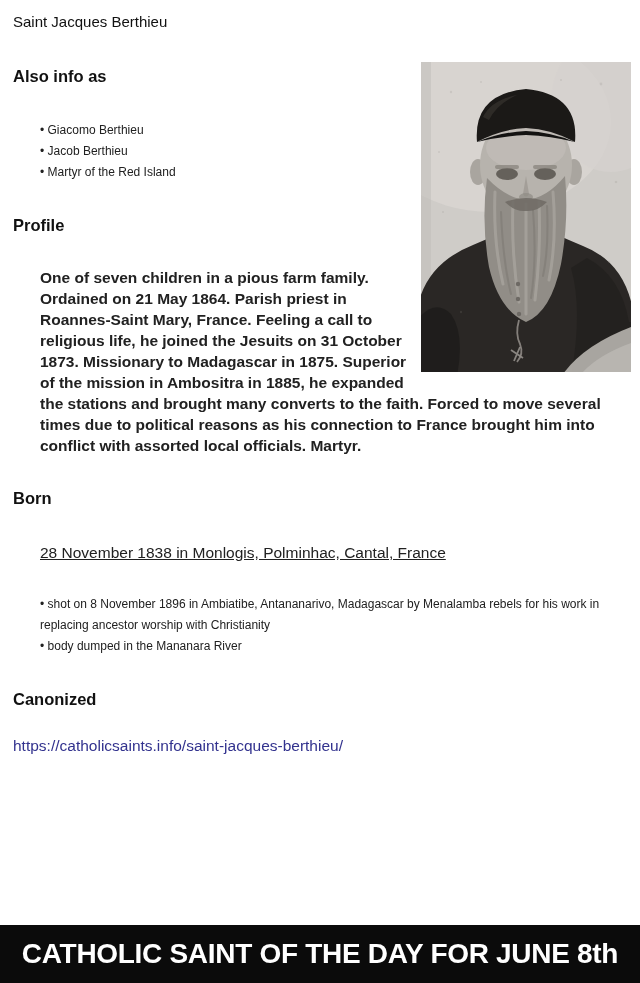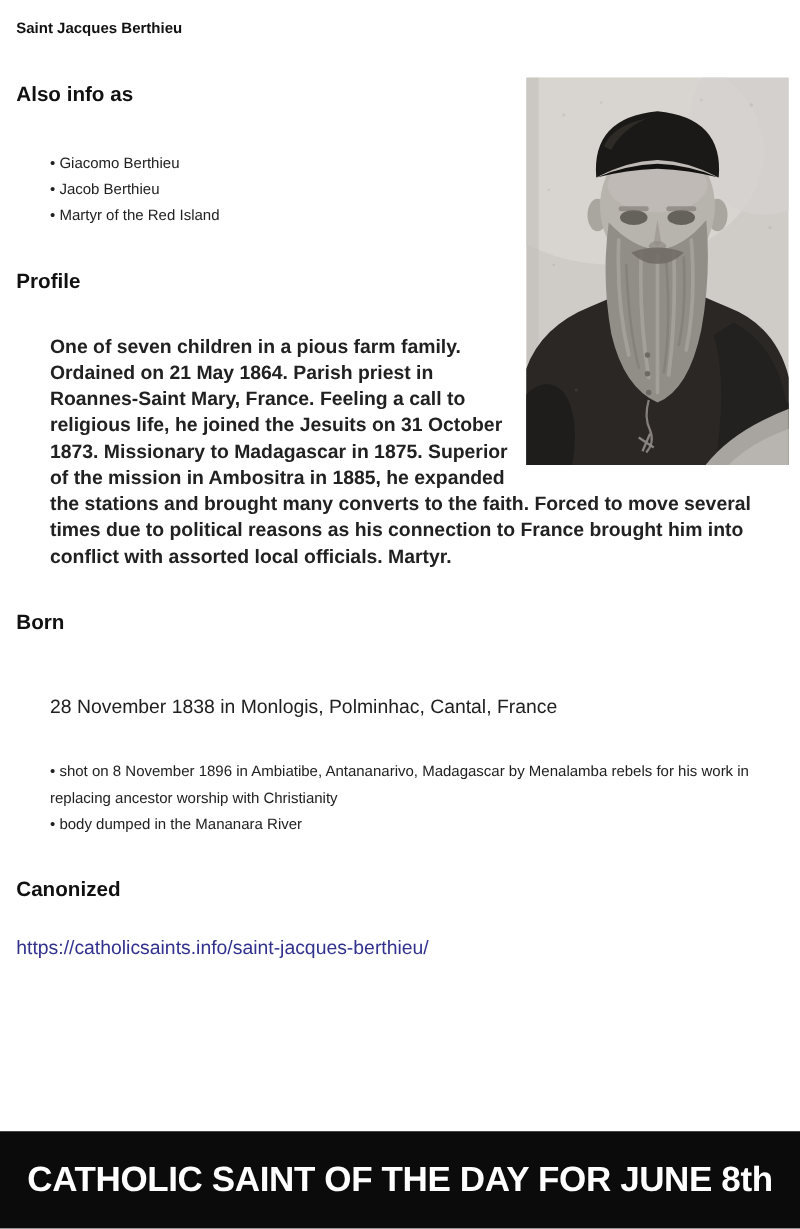--- a/index.html
+++ b/index.html
@@ -12,23 +12,23 @@
     overflow:hidden;
     font-family:"Liberation Sans","DejaVu Sans",sans-serif;
     color:#222222;
   }
   .content{
     padding:10px 23px 0 13px;
   }
   .content::after{content:"";display:block;clear:both;}
   h1.doc-title{
     margin:0;
-    font-size:12px;
+    font-size:15px;
     line-height:24px;
-    font-weight:bold;
+    font-weight:normal;
     color:#111111;
   }
   .portrait{
     float:right;
     width:210px;
     height:310px;
     margin:28px -14px 8px 10px;
     display:block;
   }
   h2.sec{
@@ -43,36 +43,36 @@
     font-size:15.5px;
     line-height:21px;
     color:#212121;
   }
   .bullet-list{margin-top:33px;}
   .bullet-item{font-size:12px;line-height:21px;}
   p.profile-text{
     margin:31px 0 0 0;
     font-weight:bold;
   }
-  .single-line{margin-top:46px;}
+  .single-line{margin-top:33px;text-decoration:underline;}
   .died-list{margin-top:31px;}
   .source-row{
     margin-top:25px;
     text-align:left;
   }
   a.source-link{
     font-size:15.5px;
     line-height:21px;
     color:#32328e;
     text-decoration:none;
   }
   .banner{
     position:absolute;
     left:0;right:0;bottom:0;
-    height:78px;
+    height:58px;
     background:#0b0b0b;
     display:flex;
     align-items:center;
     justify-content:center;
   }
   .banner-text{
     color:#ffffff;
     font-weight:bold;
     font-size:28px;
     letter-spacing:-0.3px;

